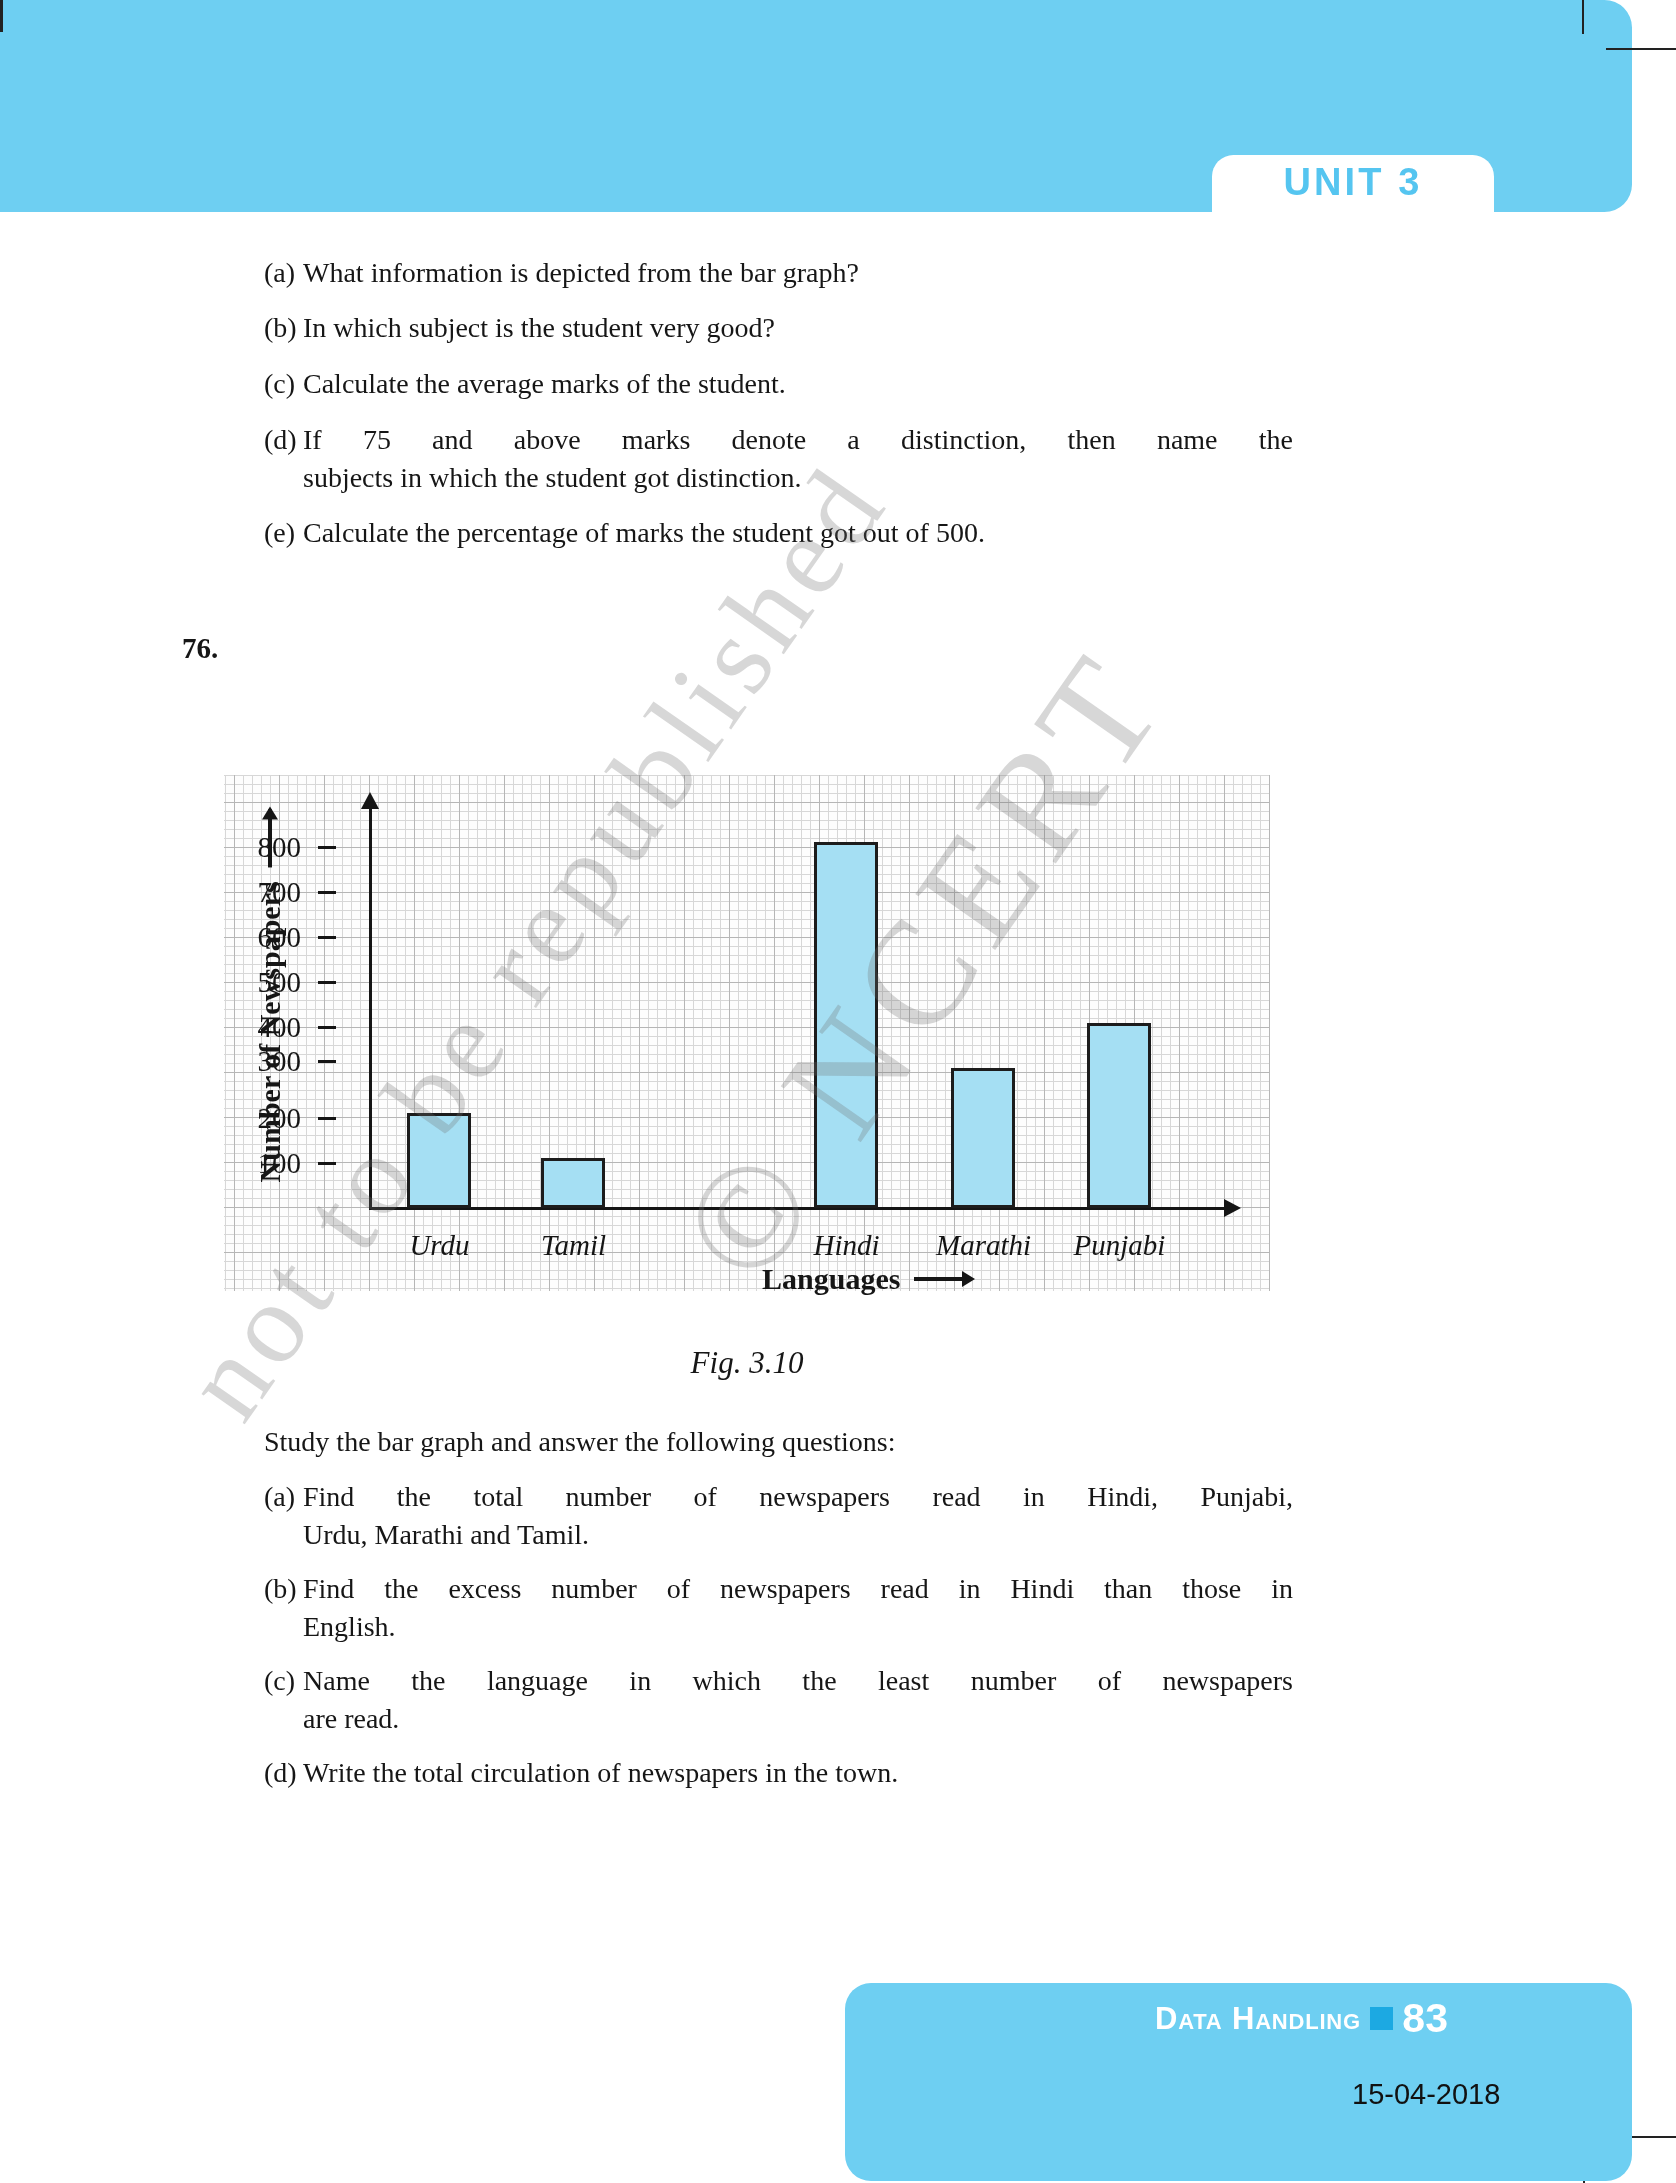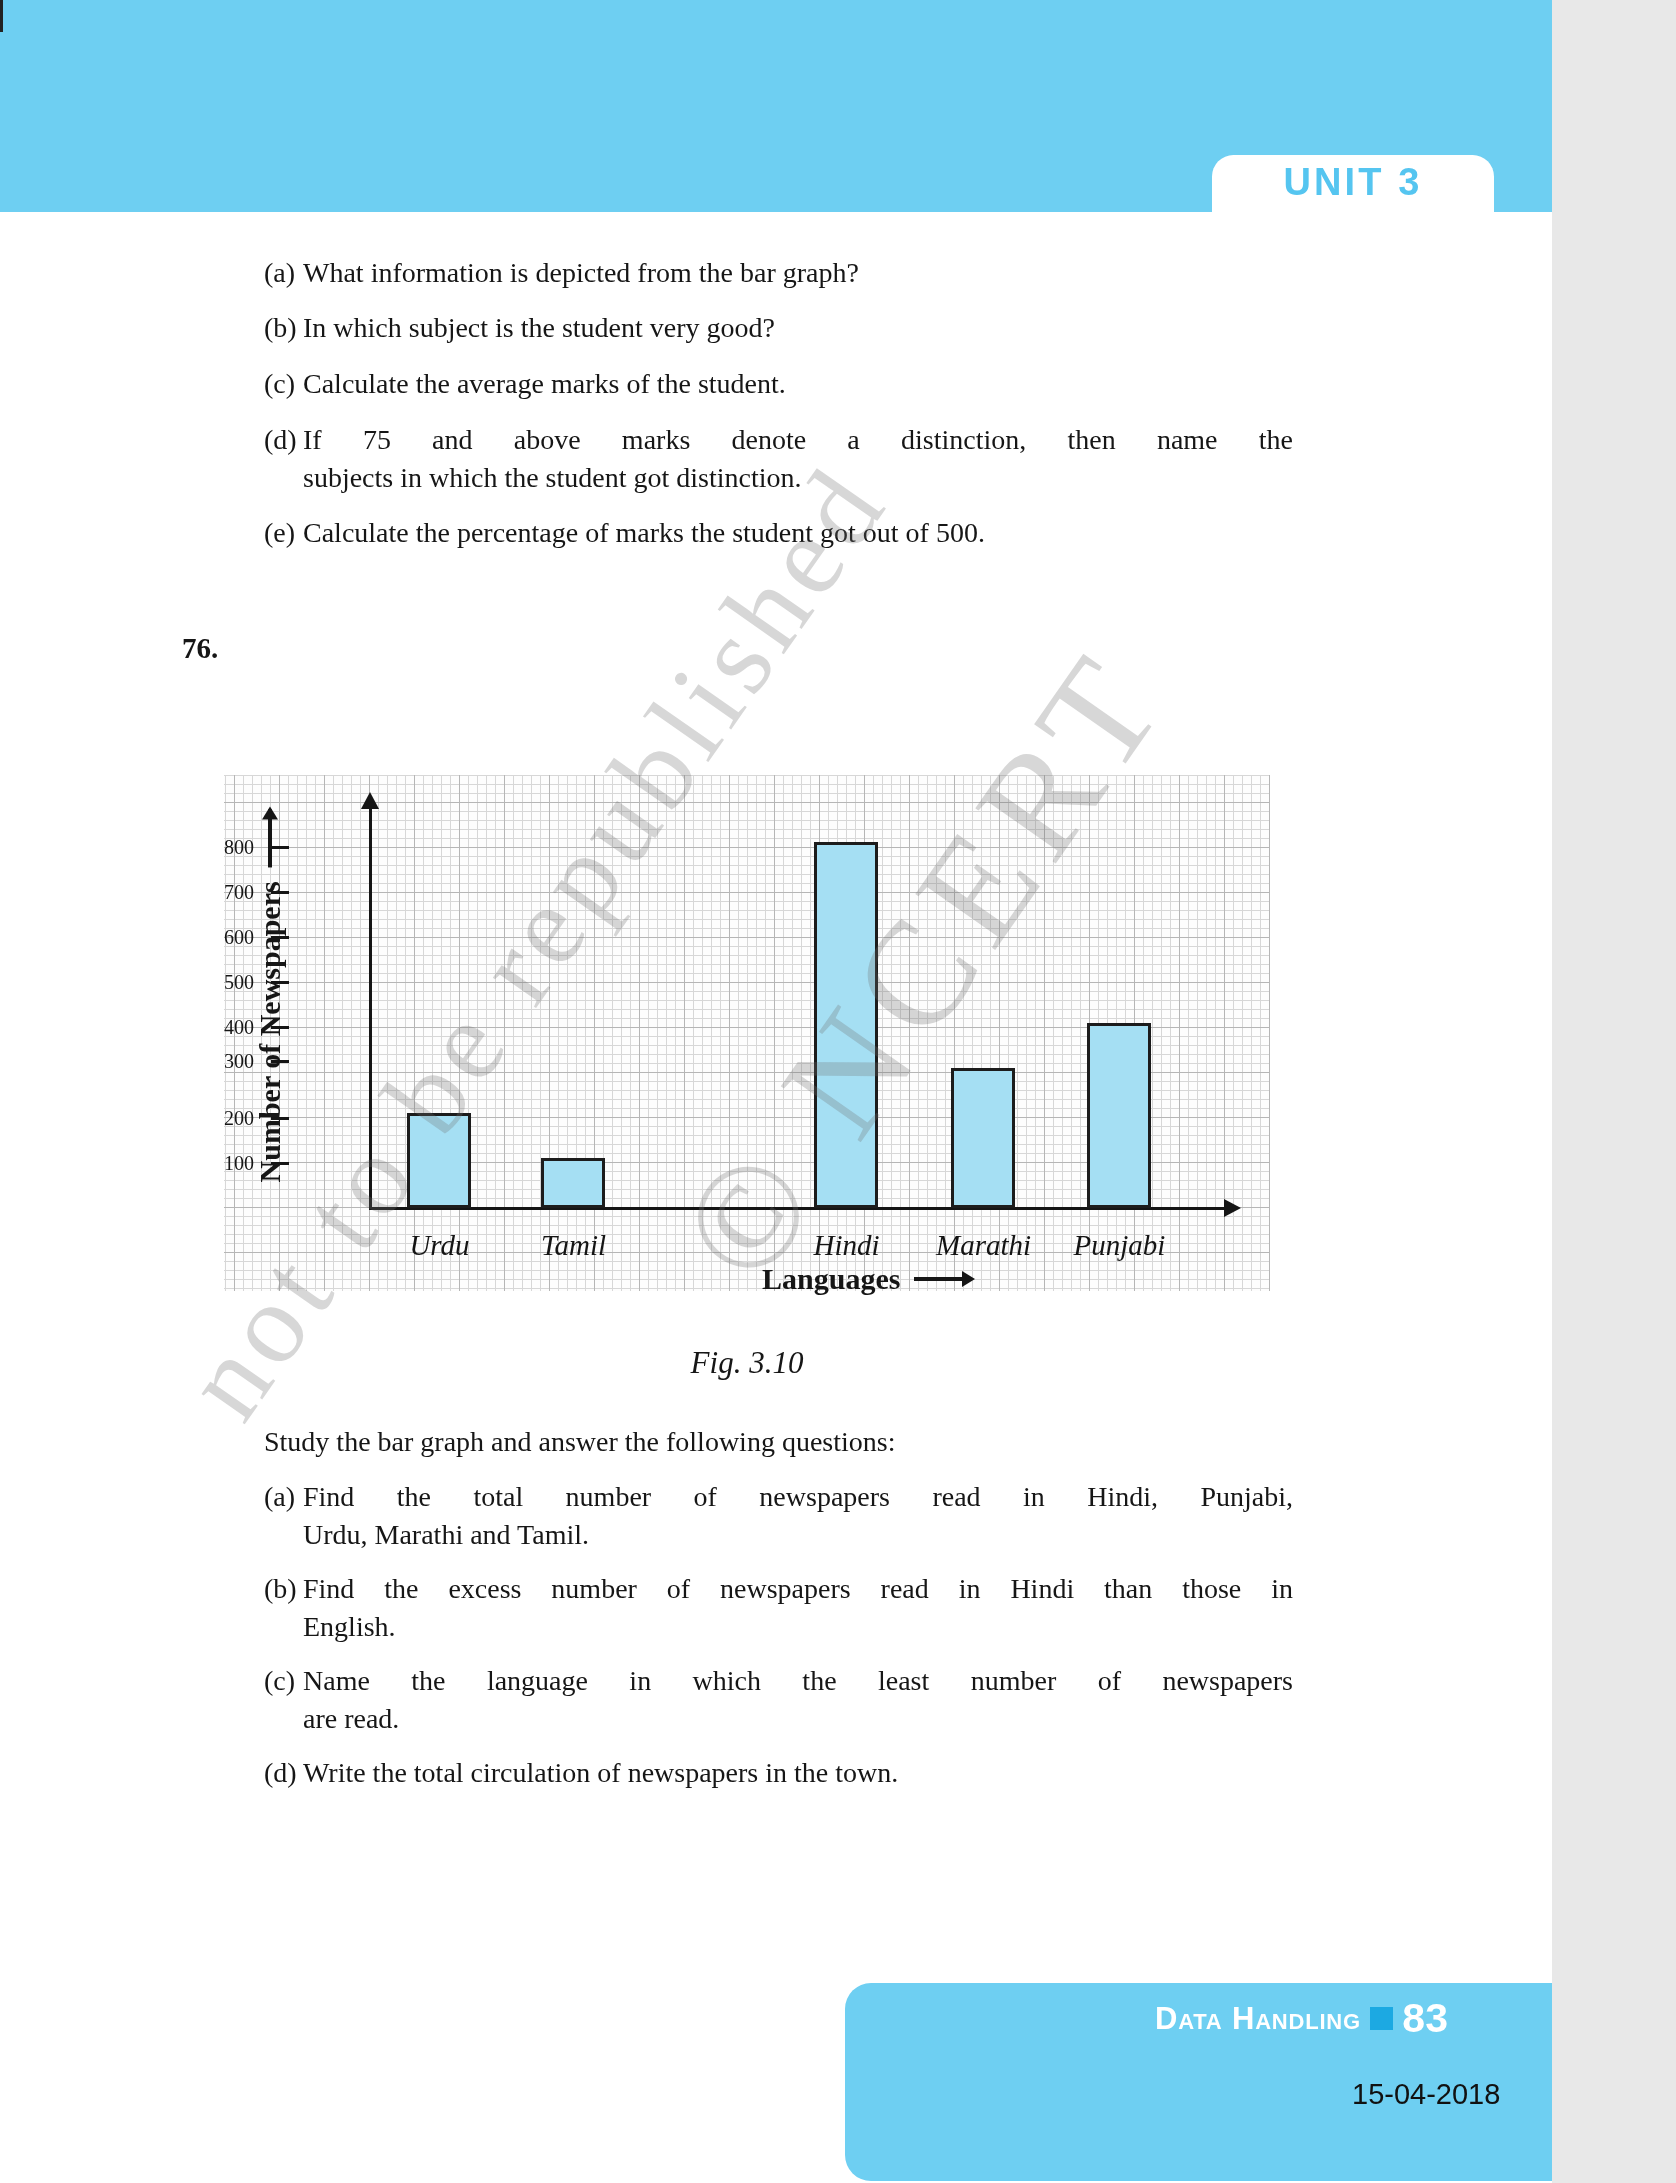--- a/index.html
+++ b/index.html
@@ -1,17 +1,17 @@
 <!DOCTYPE html>
 <html style="font-size:12.3px"><head>
 <meta charset="utf-8">
 <style>
   html,body { margin:0; padding:0; background:#e8e8e8; }
   #page {
-    position:relative; width:1552px; height:2183px; background:#ffffff;
+    position:relative; width:1676px; height:2183px; background:#ffffff;
     overflow:hidden; font-family:"Liberation Serif","DejaVu Serif",serif; color:#161616;
   }
   
   .band-top {
     position:absolute; left:0; top:0; width:1632px; height:212px;
     background:#6ecff2; border-radius:0 27.6px 27.6px 0;
   }
   .unit-badge {
     position:absolute; left:1212px; top:155px; width:282px; height:93px;
     background:#ffffff; border-radius:21.4px; text-align:center;
@@ -67,21 +67,21 @@
     position:absolute; left:137px; top:17px; width:0; height:0; z-index:2;
     border-left:9.2px solid transparent; border-right:9.2px solid transparent; border-bottom:17px solid #151515;
   }
   .axis-x { position:absolute; left:145px; top:432px; width:858px; height:3.1px; background:#151515; z-index:2; }
   .axis-x-arrow {
     position:absolute; left:1000px; top:424px; width:0; height:0; z-index:2;
     border-top:9.2px solid transparent; border-bottom:9.2px solid transparent; border-left:17px solid #151515;
   }
   .ytick {
     position:absolute; left:0; width:146px; height:31px; z-index:2;
-    display:flex; align-items:center; justify-content:flex-start; gap:17px; font-size:20px;
+    display:flex; align-items:center; justify-content:center; gap:17px; font-size:29px;
   }
   .ytick .dash { width:18.4px; height:3.1px; background:#151515; }
   .bar-group { position:absolute; top:0; width:153px; height:100%; }
   .bar {
     position:absolute; bottom:83px; left:44px; width:64px; z-index:2;
     box-sizing:border-box; background:#a5dff3; border:3.1px solid #1c1c1c;
   }
   .cat {
     position:absolute; top:454px; left:0; width:153px; text-align:center;
     font-size:29px; z-index:2; color:#141414;font-style:italic;

